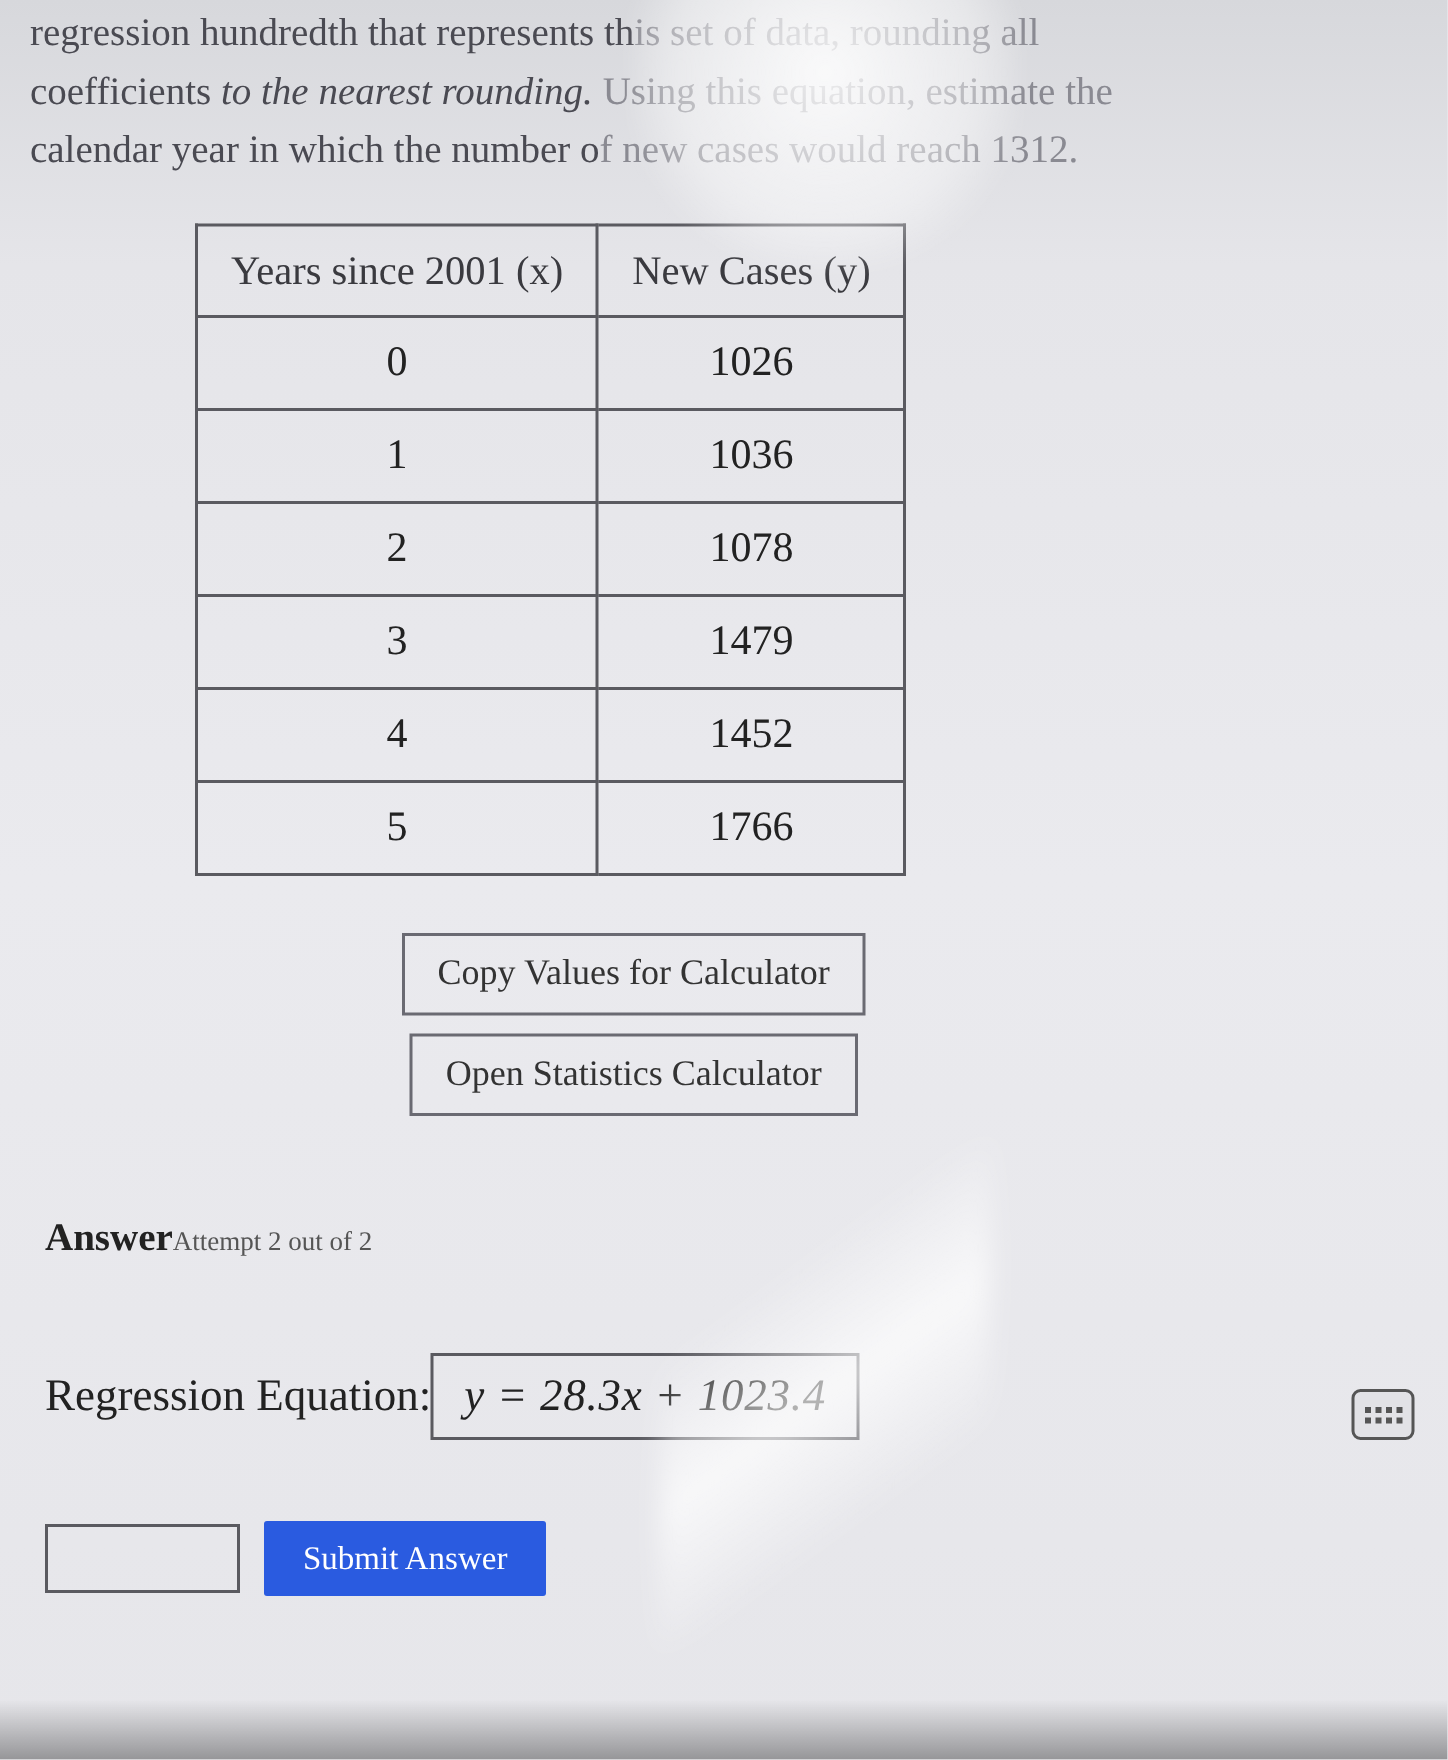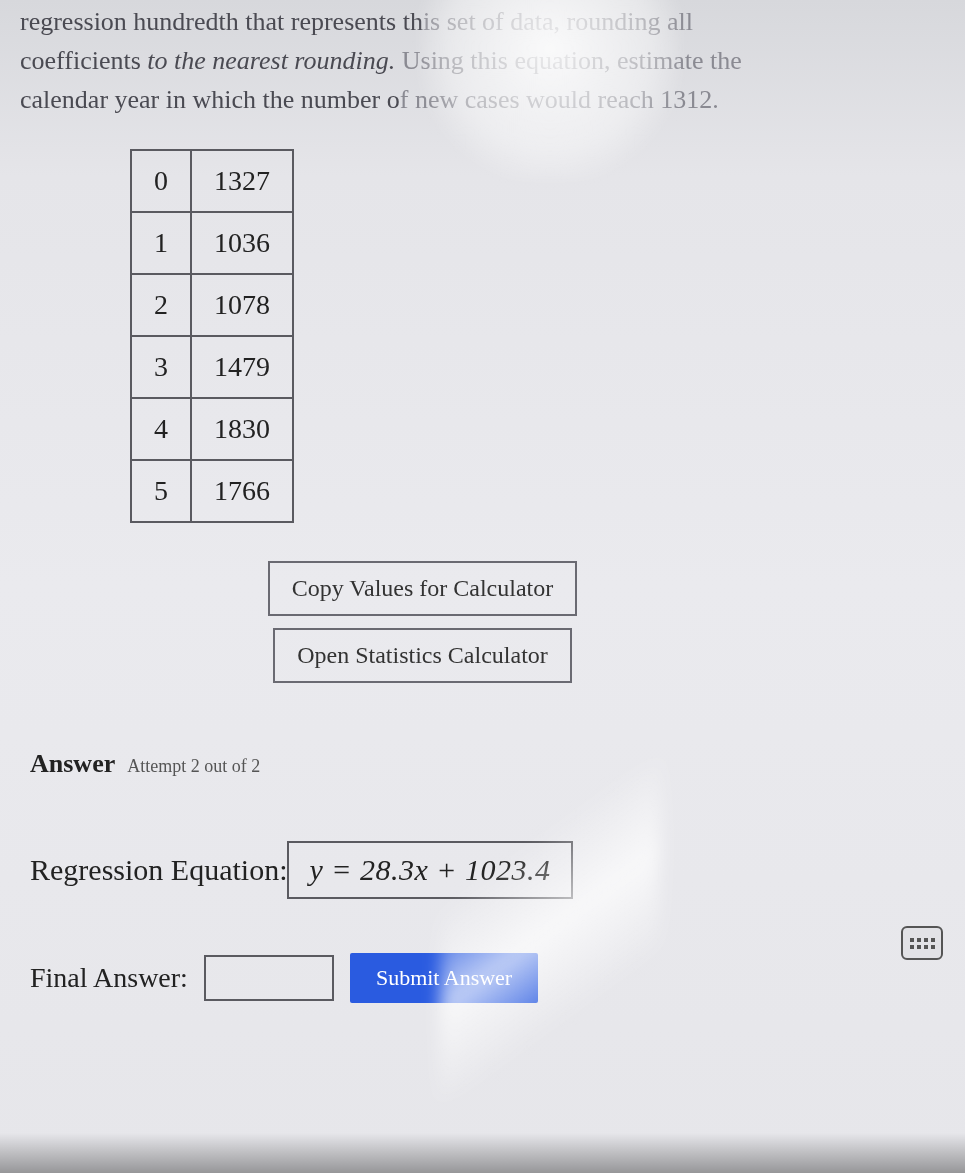--- a/index.html
+++ b/index.html
@@ -54,21 +54,21 @@
     cursor: pointer;
   }
   .btn-row.shift { margin-left: -120px; }
   .answer-section {
     margin-top: 60px;
     padding: 6px 10px 0 10px;
   }
   .answer-header {
     display: flex;
     align-items: baseline;
-    gap: 12px;
+    gap: 0;
     font-size: 24px;
   }
   .answer-header .label { font-weight: bold; color: #222; font-size: 26px; }
   .answer-header .attempt { color: #555; font-size: 18px; }
   .keyboard-icon {
     position: absolute;
     right: 22px;
     width: 42px;
     height: 34px;
     border: 2px solid #555;
@@ -168,39 +168,43 @@
 
   <div class="question-text">
     <span>regression hundredth that represents th</span><span class="faded">is set of data, rounding all</span><br>
     <span>coefficients </span><em>to the nearest rounding.</em><span class="faded"> Using this equation, estimate the</span><br>
     <span>calendar year in which the number o</span><span class="faded">f new cases would reach 1312.</span>
   </div>
 
   <div class="table-wrap">
     <table class="data">
       <tbody>
+          <tr>
+        <th>Years since 2001 (x)</th>
+        <th>New Cases (y)</th>
+      </tr>
       <tr>
             <td>0</td>
-            <td>1327</td>
+            <td>1026</td>
           </tr>
       <tr>
             <td>1</td>
             <td>1036</td>
           </tr>
       <tr>
             <td>2</td>
             <td>1078</td>
           </tr>
       <tr>
             <td>3</td>
             <td>1479</td>
           </tr>
       <tr>
             <td>4</td>
-            <td>1830</td>
+            <td>1452</td>
           </tr>
       <tr>
             <td>5</td>
             <td>1766</td>
           </tr>
     </tbody>
       </table>
   </div>
 
   <div class="btn-row shift">
@@ -232,20 +236,19 @@
     </div>
 
     <div class="eq-row">
       <span class="eq-label">Regression Equation:</span>
       <span class="eq-box">
         <span>y = 28.3x + 1023.4</span>
       </span>
     </div>
 
     <div class="final-row">
-      <span>Final Answer:</span>
       <input class="final-input" value="" style="">
       <button class="submit-btn">Submit Answer</button>
     </div>
   </div>
 
   <div class="shadow-bar"></div>
 </div>
 
 </body></html>

